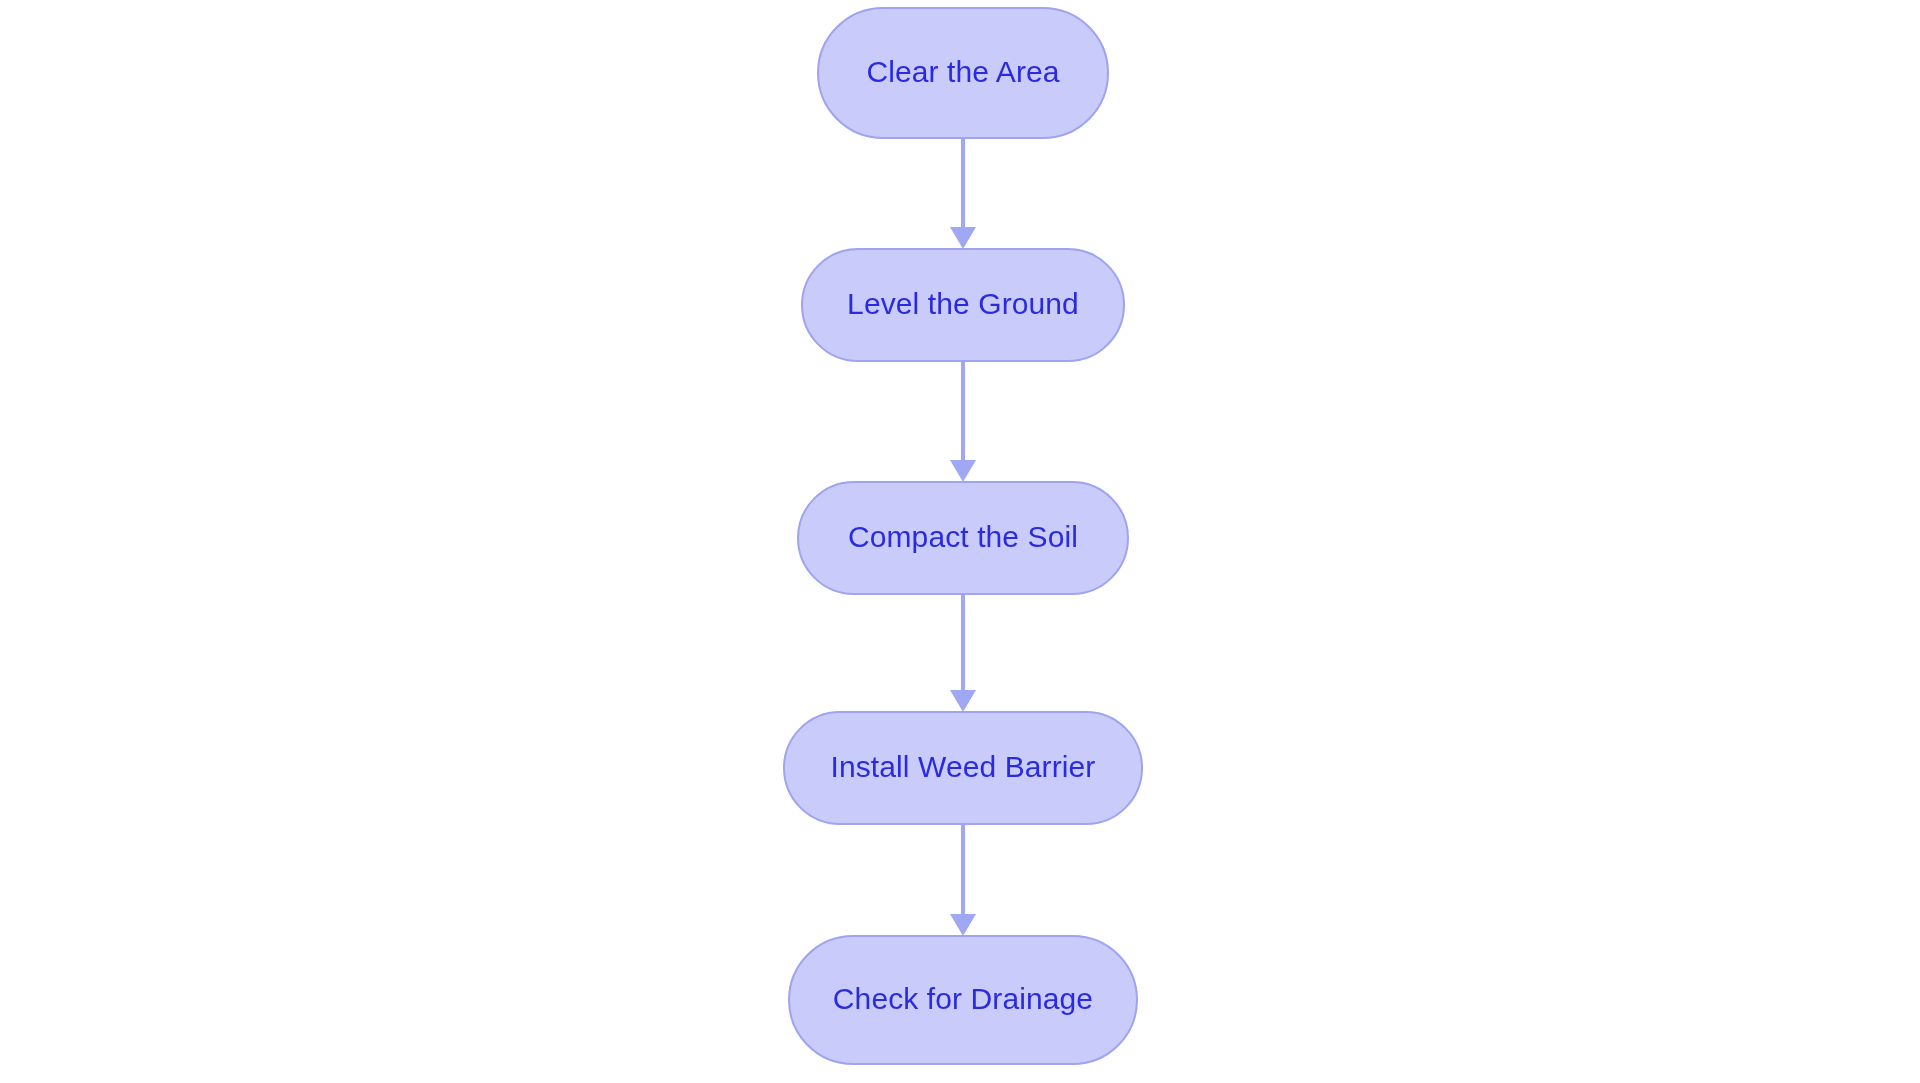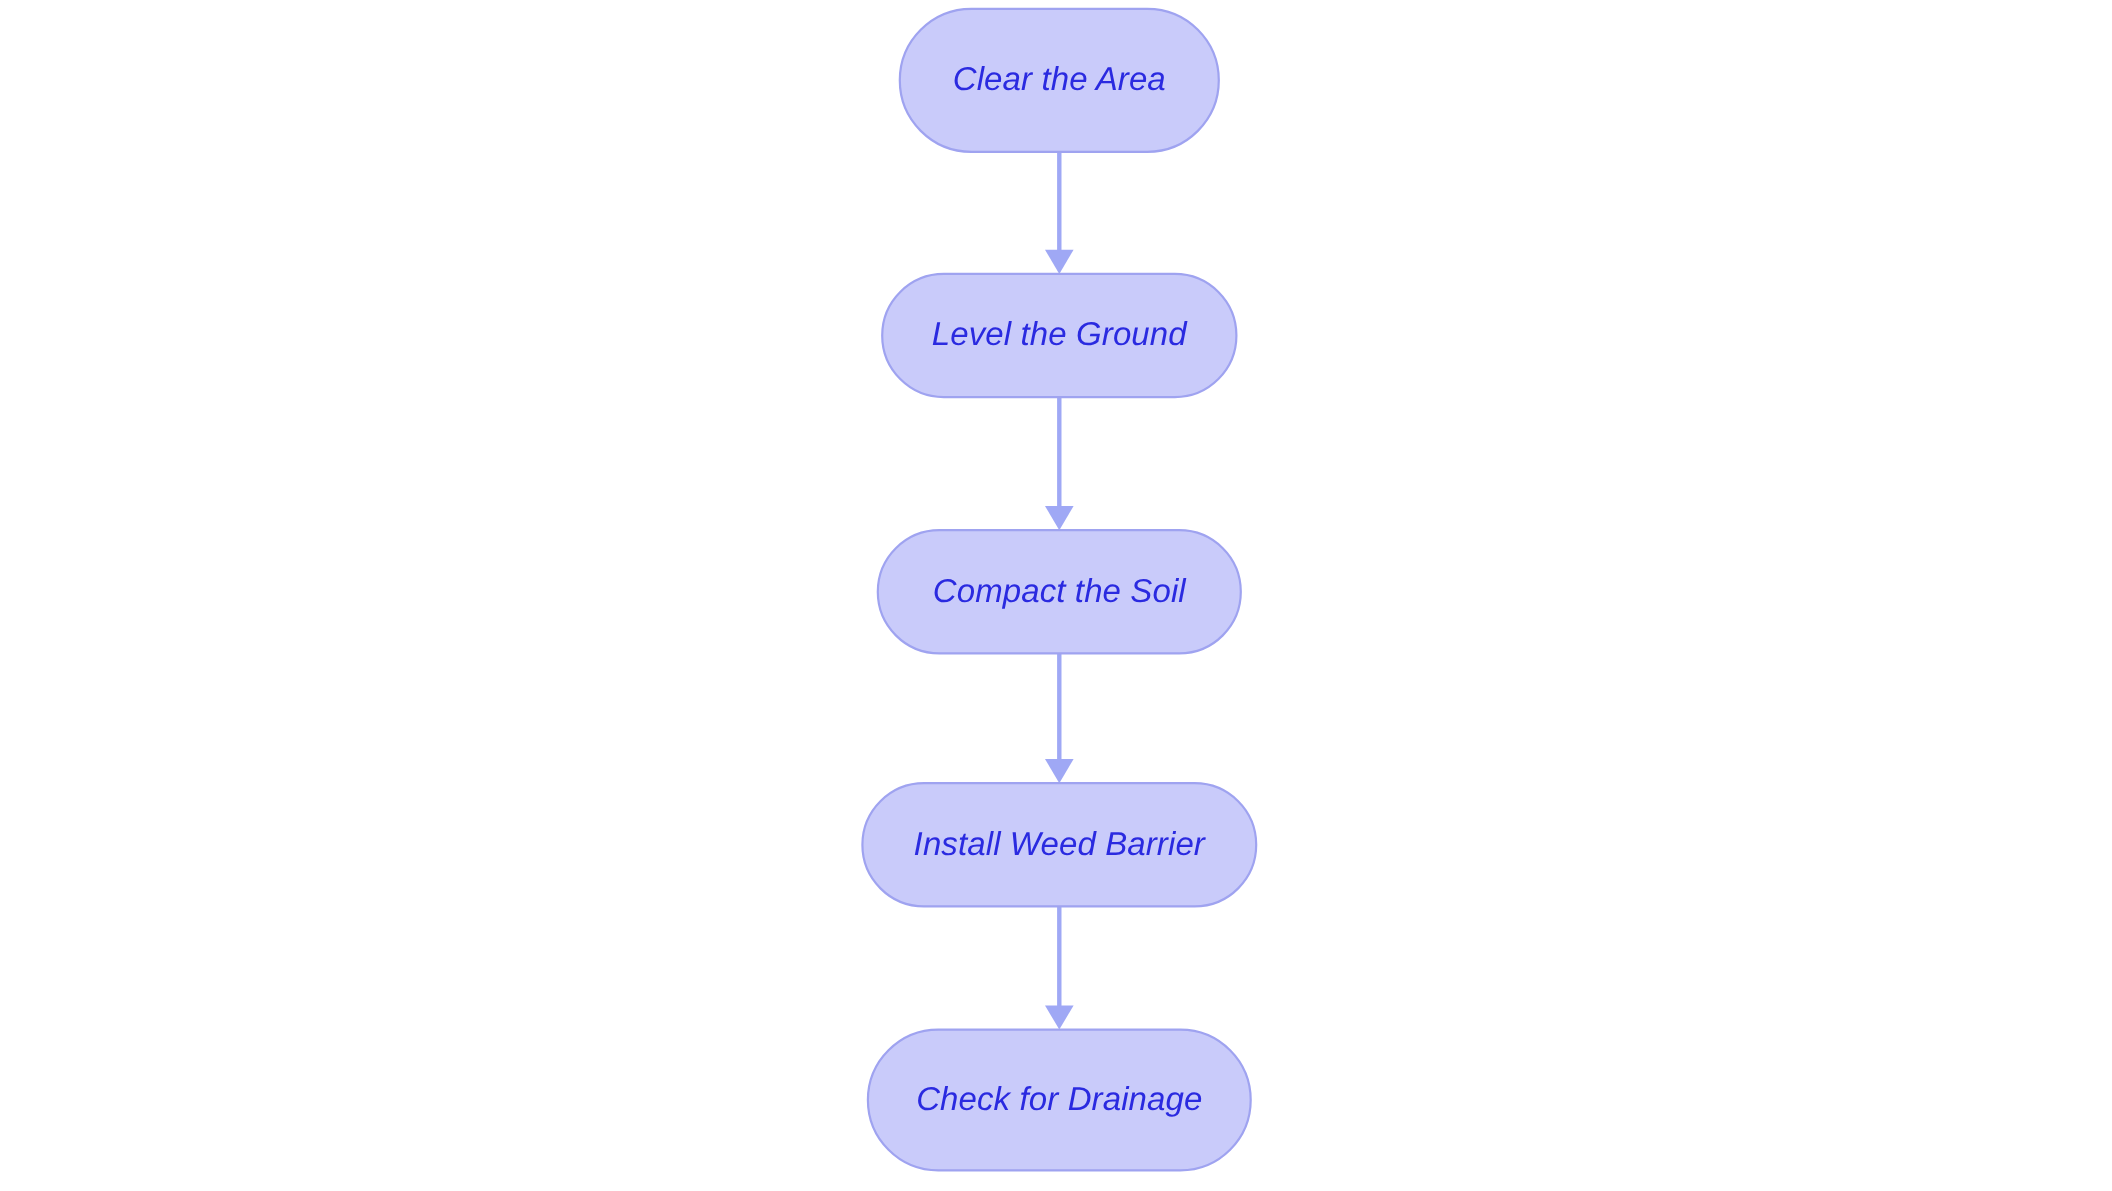--- a/index.html
+++ b/index.html
@@ -12,21 +12,20 @@
     height: 1083px;
     background: #ffffff;
     font-family: "Liberation Sans", sans-serif;
     overflow: hidden;
   }
   #flow-root {
     position: relative;
     width: 1920px;
     height: 1083px;
     background: #ffffff;
-    font-style: italic;
   }
   #flow-svg {
     position: absolute;
     left: 0;
     top: 0;
     width: 1920px;
     height: 1083px;
     display: block;
   }
   .node-shape {

